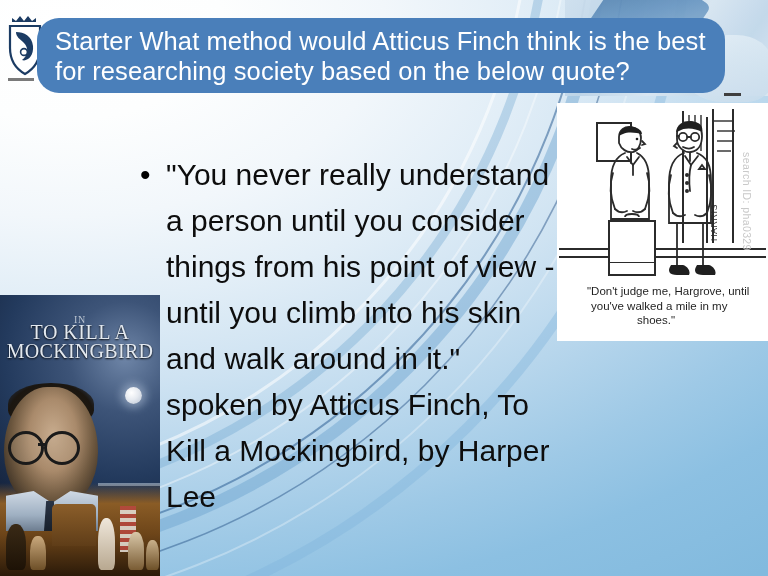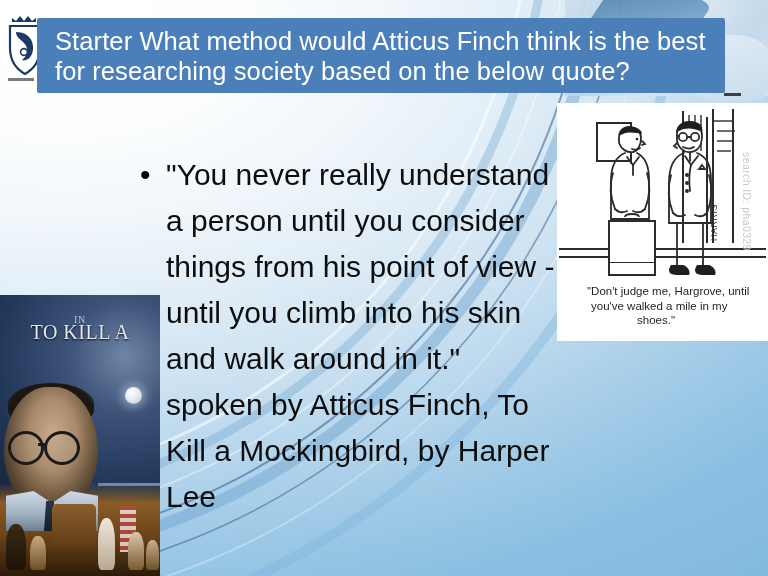--- a/index.html
+++ b/index.html
@@ -110,21 +110,21 @@
   }
 
   
   .title-box {
     position: absolute;
     left: 37px;
     top: 18px;
     width: 688px;
     height: 75px;
     background: #4a7fba;
-    border-radius: 2px;
+    border-radius: 22px;
     box-sizing: border-box;
     padding: 8px 18px 8px 18px;
     display: flex;
     align-items: center;
   }
   .title-text {
     color: #ffffff;
     font-size: 25.5px;
     line-height: 30px;
     font-weight: 400;
@@ -415,20 +415,21 @@
       <div class="poster-flag"></div>
       <div class="poster-fig a"></div>
       <div class="poster-fig b"></div>
       <div class="poster-fig c"></div>
       <div class="poster-fig d"></div>
       <div class="poster-fig e"></div>
     </div>
 
     <div class="poster-in">IN</div>
     <div class="poster-title1">TO KILL A</div>
+    <div class="poster-title2">MOCKINGBIRD</div>
   </div>
 
   <div class="cartoon">
     <svg width="211" height="238" viewBox="0 0 211 238">
       <rect x="0" y="0" width="211" height="238" fill="#ffffff"></rect>
 
       <rect x="40" y="20" width="34" height="38" fill="none" stroke="#2b2b2b" stroke-width="2"></rect>
 
       <path d="M126 8 L126 140" stroke="#2b2b2b" stroke-width="2" fill="none"></path>
       <path d="M132 12 L132 48" stroke="#2b2b2b" stroke-width="1.4" fill="none"></path>

